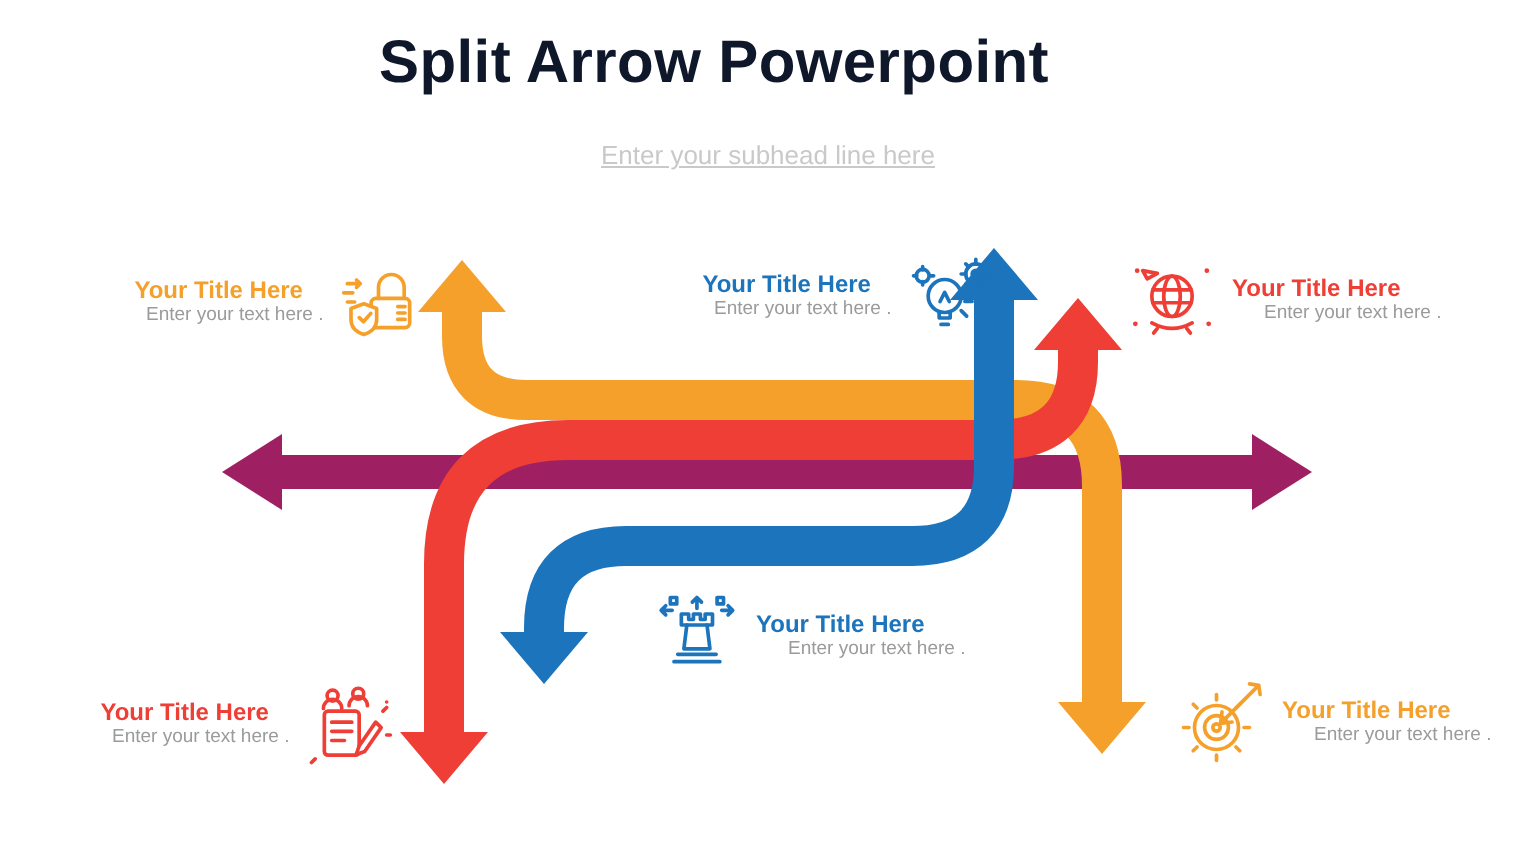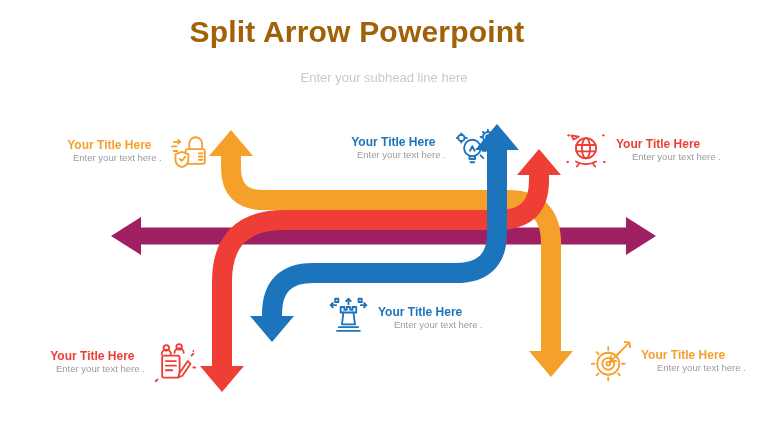--- a/index.html
+++ b/index.html
@@ -18,22 +18,22 @@
   .ic{width:44px;height:44px;flex:0 0 auto;}
   .ln{fill:none;stroke:currentColor;stroke-width:2;stroke-linecap:round;stroke-linejoin:round;}
   .fl{fill:currentColor;stroke:none;}
   .wh{fill:#fff;stroke:currentColor;stroke-width:2;stroke-linejoin:round;}
 </style>
 </head>
 <body>
 
 <div class="slide">
 
-  <div class="main-title" style="color: #a16207;">Split Arrow Powerpoint</div>
-  <div class="subhead" style="color: rgb(201, 201, 203);">Enter your subhead line here</div>
+  <div class="main-title" style="color: #0f172a;">Split Arrow Powerpoint</div>
+  <div class="subhead" style="color: rgb(201, 201, 203); text-decoration: underline;">Enter your subhead line here</div>
 
   <svg class="diagram" viewBox="0 0 768 432">
     <g>
       <path d="M139 236 H628" fill="none" stroke-width="17" stroke="#9E2063"></path>
       <polygon points="111,236 141,217 141,255" fill="#9E2063"></polygon>
       <polygon points="656,236 626,217 626,255" fill="#9E2063"></polygon>
     </g>
 
     <g>
       <path d="M231 154 V168 Q231 200 263 200 H508 Q551 200 551 243 V353" fill="none" stroke-width="20" stroke="#F5A02B"></path>

